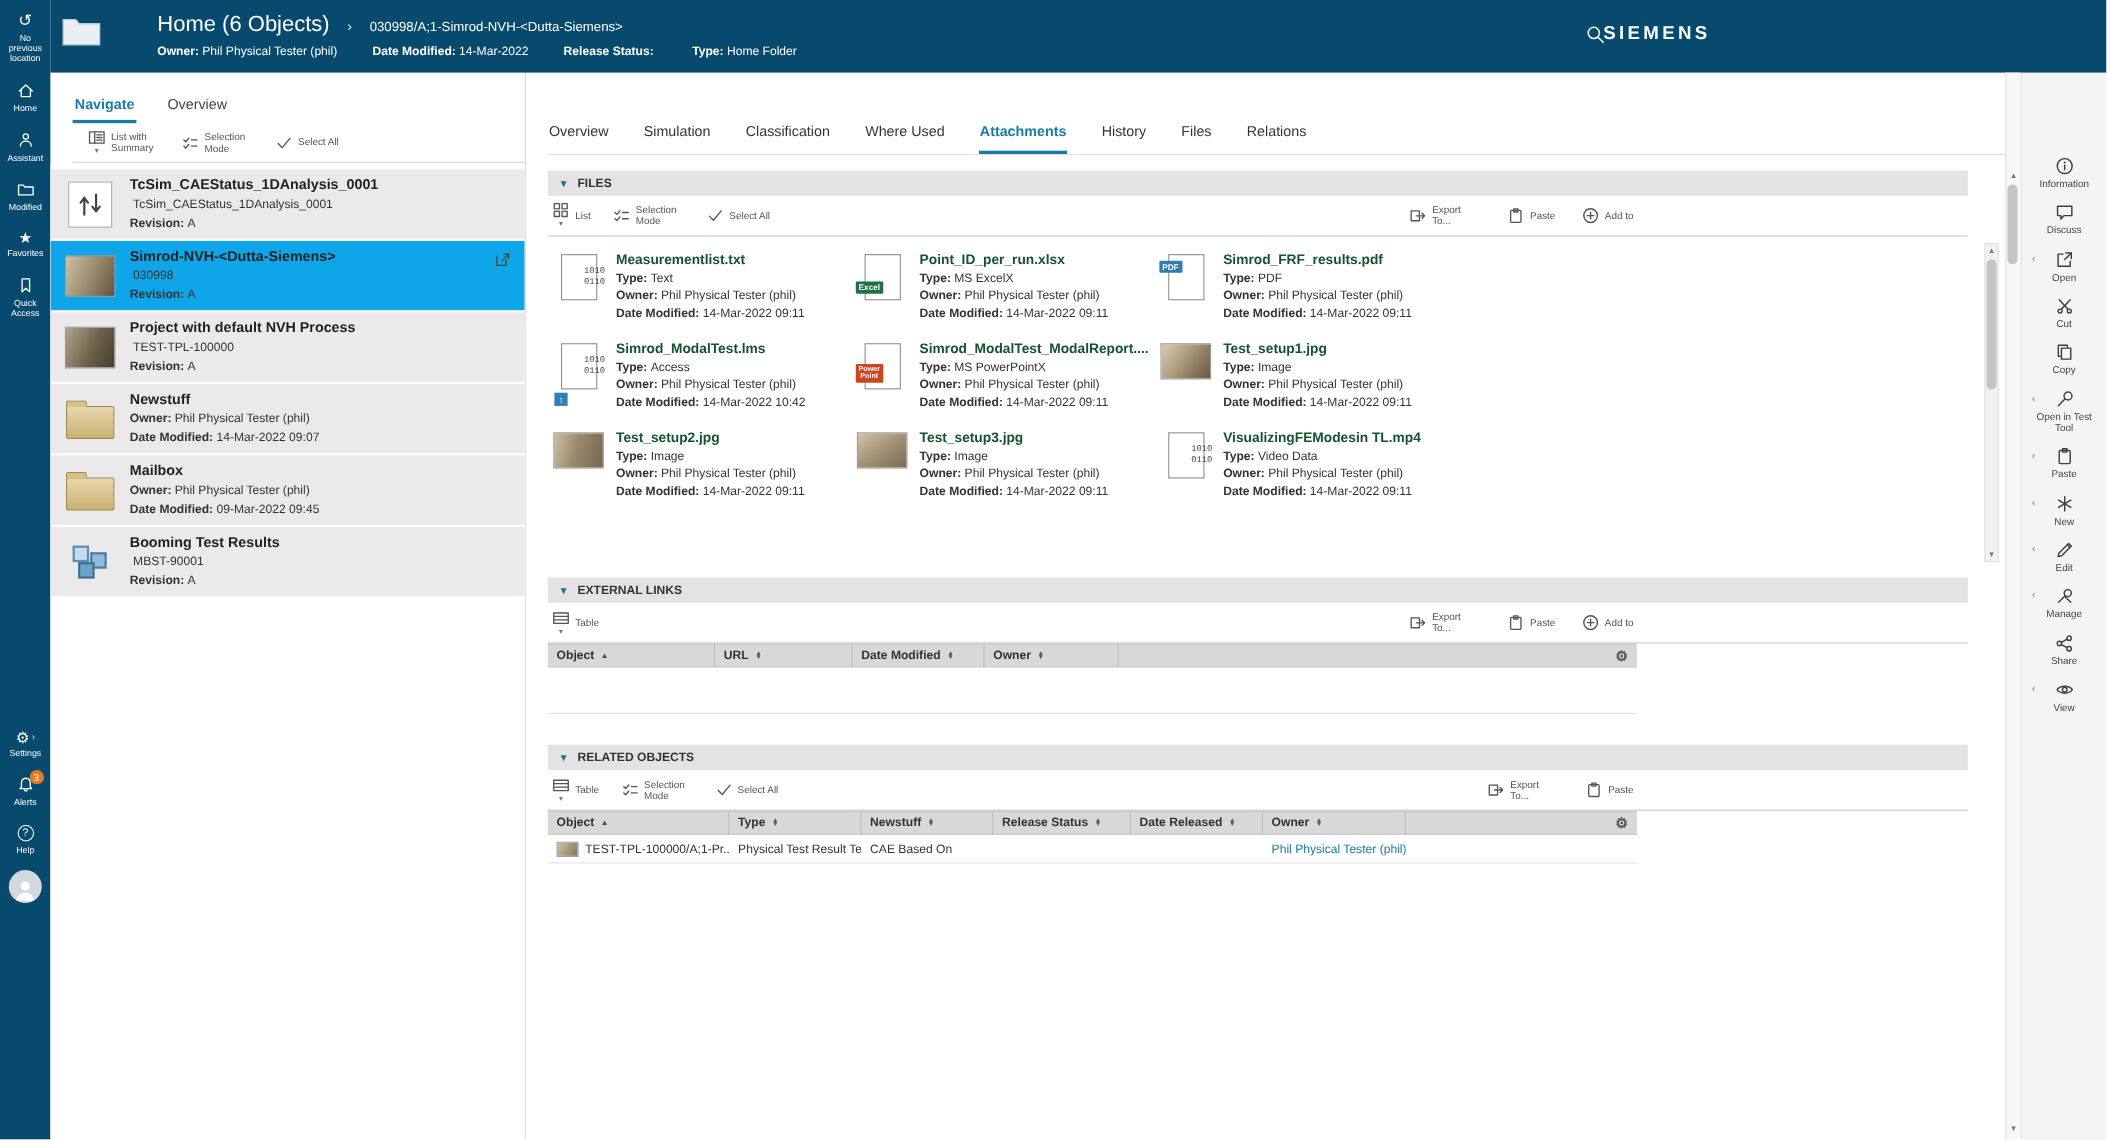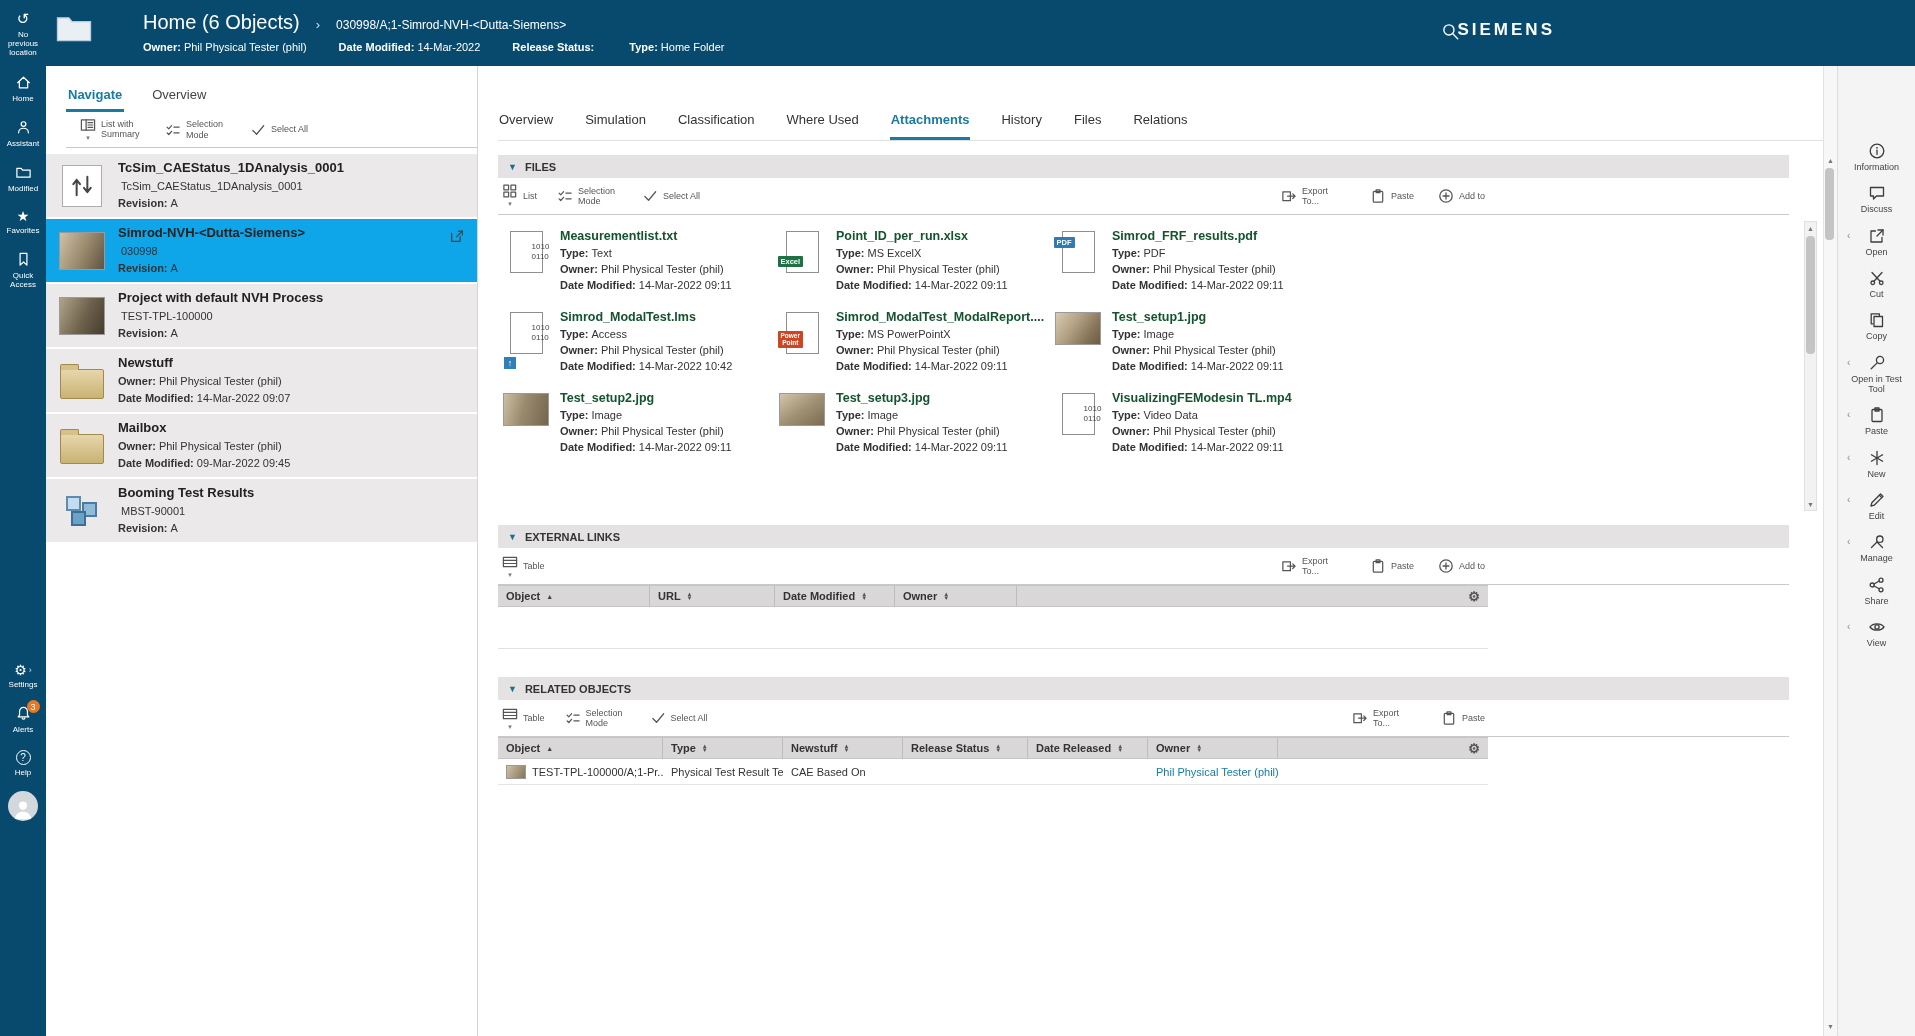--- a/index.html
+++ b/index.html
@@ -73,21 +73,21 @@
   .mt14 { margin-top:14px; } .mt60 { margin-top:60px; } .mt28 { margin-top:28px; }
   .sec-toolbar { display:flex; align-items:center; gap:20px; padding:5px 4px; height:37px; border-bottom:1px solid #c9c9c9; }
   .sec-right { margin-left:auto; margin-right:300px; display:flex; gap:24px; }
 
   .files-grid { display:grid; grid-template-columns:276px 276px 276px; row-gap:16px; padding:14px 0 10px 4px; }
   .tile { display:flex; gap:10px; cursor:pointer; }
   .tile-ic { width:48px; flex-shrink:0; display:flex; flex-direction:column; align-items:center; gap:3px; padding-top:2px; }
   .fname { font-size:12.5px; font-weight:bold; color:#14532d; margin-bottom:3px; }
   .frow { font-size:11px; color:#333; line-height:1.45; }
   .fpage { width:33px; height:42px; background:#fff; border:1px solid #8e8e8e; display:flex; align-items:center; justify-content:center; position:relative; }
-  .bin span { display:block; font-family:Liberation Sans, sans-serif; font-size:8px; line-height:1.25; color:#444;margin-left:29px; }
+  .bin span { display:block; font-family:Liberation Mono, monospace; font-size:8px; line-height:1.25; color:#444;margin-left:29px; }
   .fbadge { position:absolute; color:#fff; font-size:7.5px; font-weight:bold; padding:1px 3px; border-radius:1px; }
   .fbadge.xl  { left:-9px; bottom:5px; background:#1e7145; }
   .fbadge.pdf { left:-9px; top:5px;  background:#2f7cb5; }
   .fbadge.ppt { left:-9px; bottom:5px; background:#cf4520; font-size:6.5px; line-height:1.15; text-align:center; }
   .fbadge.ppt span { display:block; }
   .upmark { width:12px; height:12px; background:#2f7fb8; color:#fff; font-size:9px; display:flex; align-items:center; justify-content:center; align-self:flex-start; margin-left:2px; }
   .imgthumb { width:46px; height:33px; border:1px solid #9a9a9a; background:linear-gradient(125deg,#d8cbb2,#b3a184 40%,#857458 75%,#6b5c45); }
 
   .tbl { width:990px; }
   .tbl-head { display:flex; background:#d9d7d7; height:22px; align-items:center; font-size:11px; font-weight:bold; color:#333; border-top:1px solid #c5c5c5; border-bottom:1px solid #c5c5c5; }

